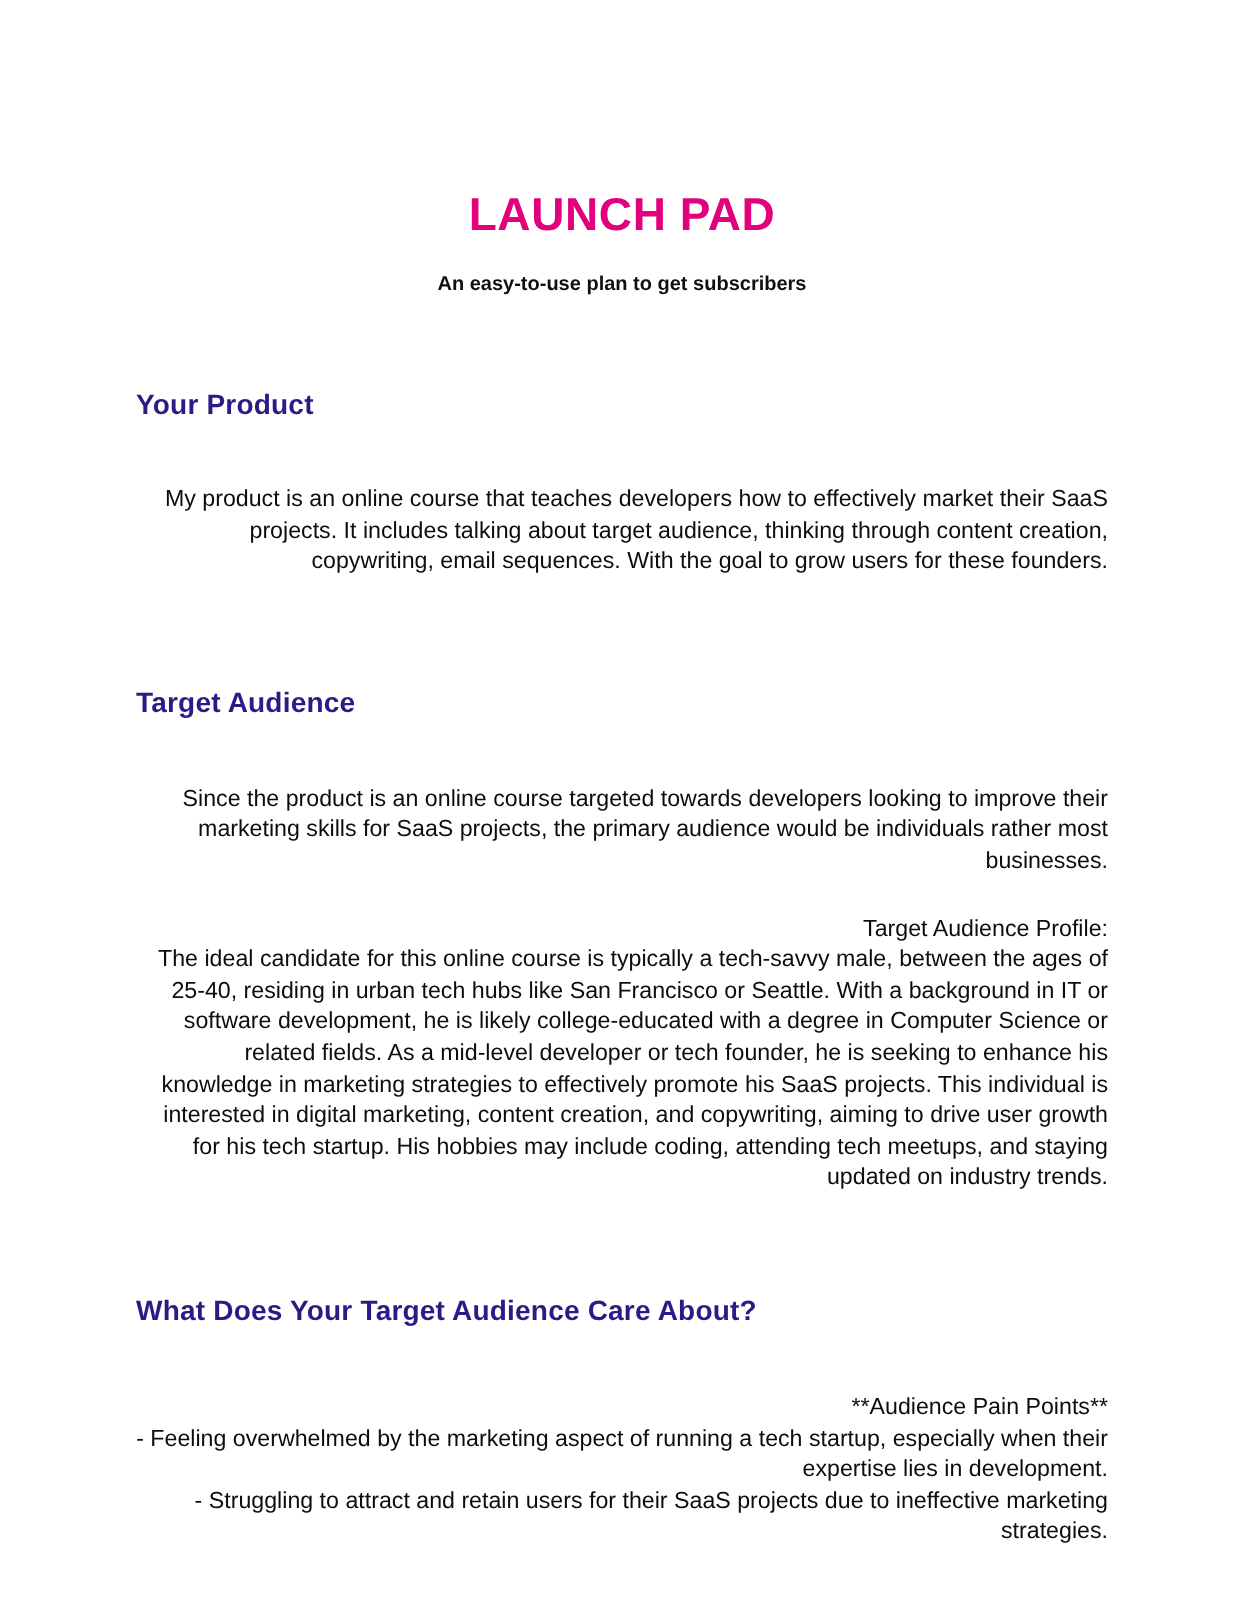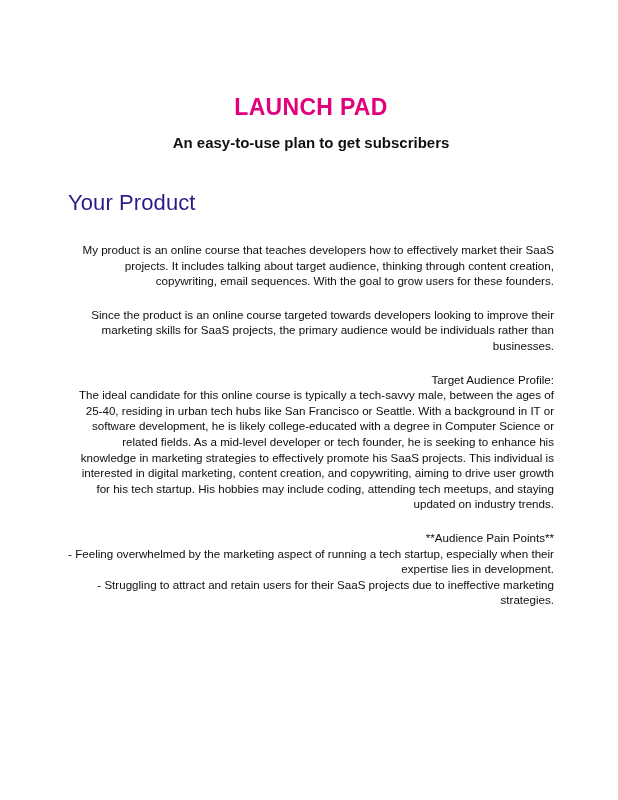--- a/index.html
+++ b/index.html
@@ -41,32 +41,32 @@
     line-height: 26px;
     font-weight: bold;
     color: #e2007d;
     letter-spacing: 0.3px;
   }
 
   .doc-subtitle {
     margin: 0;
     padding-top: 13px;
     text-align: center;
-    font-size: 15px;
+    font-size: 10px;
     line-height: 19px;
     font-weight: bold;
     color: #101010;
   }
 
   
   .section-heading {
     margin: 0;
-    font-size: 22px;
+    font-size: 14px;
     line-height: 21px;
-    font-weight: normal;
+    font-weight: bold;
     color: #2d1ا87;
     color: #2d1a87;
     letter-spacing: 0.1px;
   }
 
   
   .body-text {
     margin: 0;
     font-size: 11.6px;
     line-height: 15.6px;
@@ -94,19 +94,21 @@
 <div class="page" style="background: rgb(255, 255, 255);">
   <div class="content">
 
     <h1 class="doc-title" style="color: rgb(226, 0, 125);">LAUNCH PAD</h1>
 
     <h2 class="doc-subtitle">An easy-to-use plan to get subscribers</h2>
 
     <h3 class="section-heading sec-product-heading" style="color: rgb(45, 26, 135);">Your Product</h3>
     <p class="body-text sec-product-body" style="color: rgb(13, 13, 13);">My product is an online course that teaches developers how to effectively market their SaaS projects. It includes talking about target audience, thinking through content creation, copywriting, email sequences. With the goal to grow users for these founders.</p>
 
-    <p class="body-text sec-audience-body" style="color: rgb(13, 13, 13);">Since the product is an online course targeted towards developers looking to improve their marketing skills for SaaS projects, the primary audience would be individuals rather than businesses.</p>
+    <h3 class="section-heading sec-audience-heading" style="color: rgb(45, 26, 135);">Target Audience</h3>
+    <p class="body-text sec-audience-body" style="color: rgb(13, 13, 13);">Since the product is an online course targeted towards developers looking to improve their marketing skills for SaaS projects, the primary audience would be individuals rather most businesses.</p>
     <p class="body-text" style="color: rgb(13, 13, 13);">Target Audience Profile:<br>The ideal candidate for this online course is typically a tech-savvy male, between the ages of 25-40, residing in urban tech hubs like San Francisco or Seattle. With a background in IT or software development, he is likely college-educated with a degree in Computer Science or related fields. As a mid-level developer or tech founder, he is seeking to enhance his knowledge in marketing strategies to effectively promote his SaaS projects. This individual is interested in digital marketing, content creation, and copywriting, aiming to drive user growth for his tech startup. His hobbies may include coding, attending tech meetups, and staying updated on industry trends.</p>
 
+    <h3 class="section-heading sec-care-heading" style="color: rgb(45, 26, 135);">What Does Your Target Audience Care About?</h3>
     <p class="body-text sec-care-body" style="color: rgb(13, 13, 13);">**Audience Pain Points**<br>- Feeling overwhelmed by the marketing aspect of running a tech startup, especially when their expertise lies in development.<br>- Struggling to attract and retain users for their SaaS projects due to ineffective marketing strategies.</p>
 
   </div>
 </div>
 
 </body></html>

